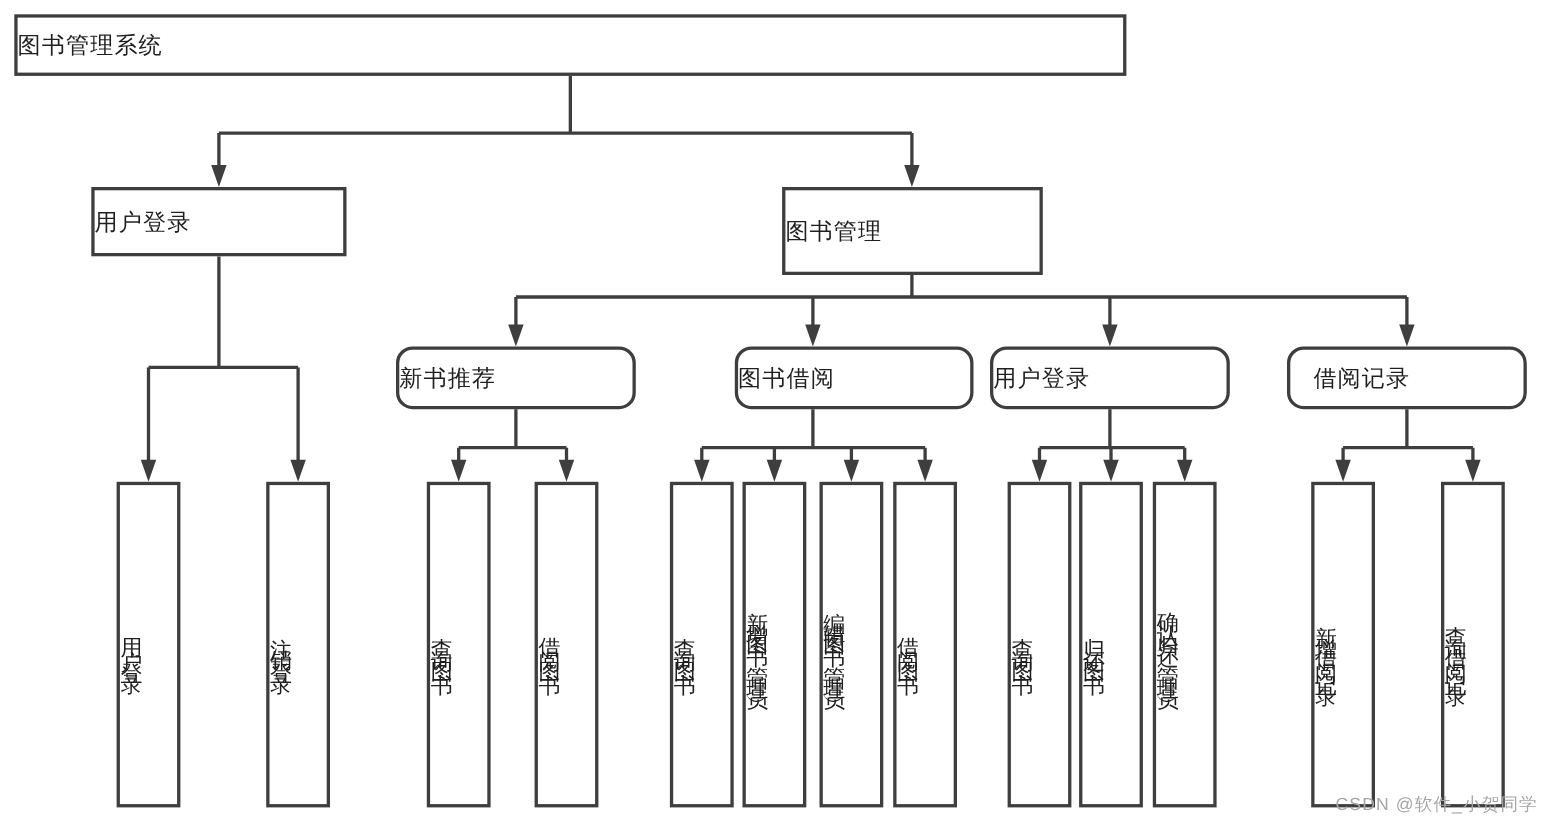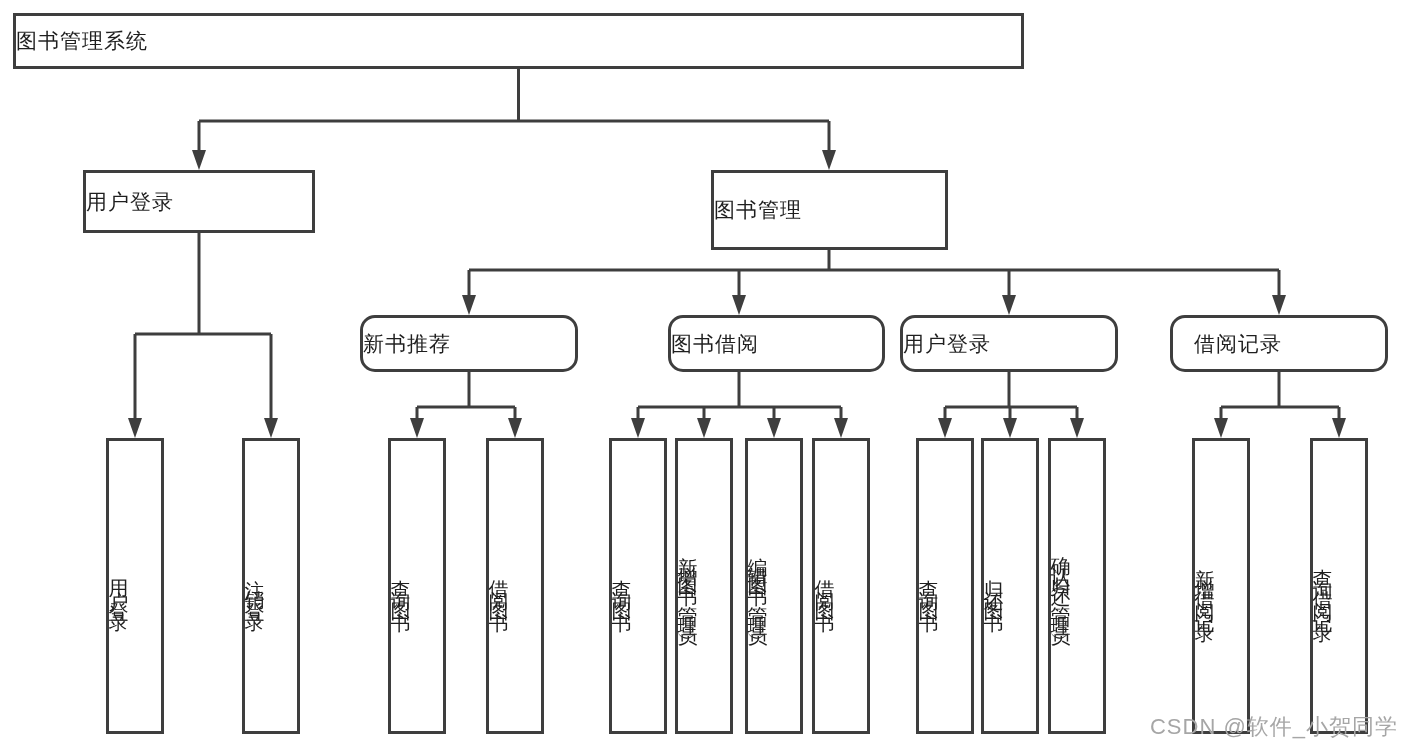--- a/index.html
+++ b/index.html
@@ -41,21 +41,21 @@
   .lf1  { left:106px; }  .lf2  { left:242px; }
   .lf3  { left:388px; }  .lf4  { left:486px; }
   .lf5  { left:609px; }  .lf6  { left:675px; }
   .lf7  { left:745px; }  .lf8  { left:812px; }
   .lf9  { left:916px; }  .lf10 { left:981px; }
   .lf11 { left:1048px; } .lf12 { left:1192px; }
   .lf13 { left:1310px; }
   .watermark {
     position:absolute;
     right:7px; bottom:5px;
-    font-size:22px;
+    font-size:16px;
     color:#a6a6a6;
     letter-spacing:1px;
     z-index:5;
     white-space:nowrap;
   }
 </style>
 </head>
 <body>
 
 <div class="canvas">

